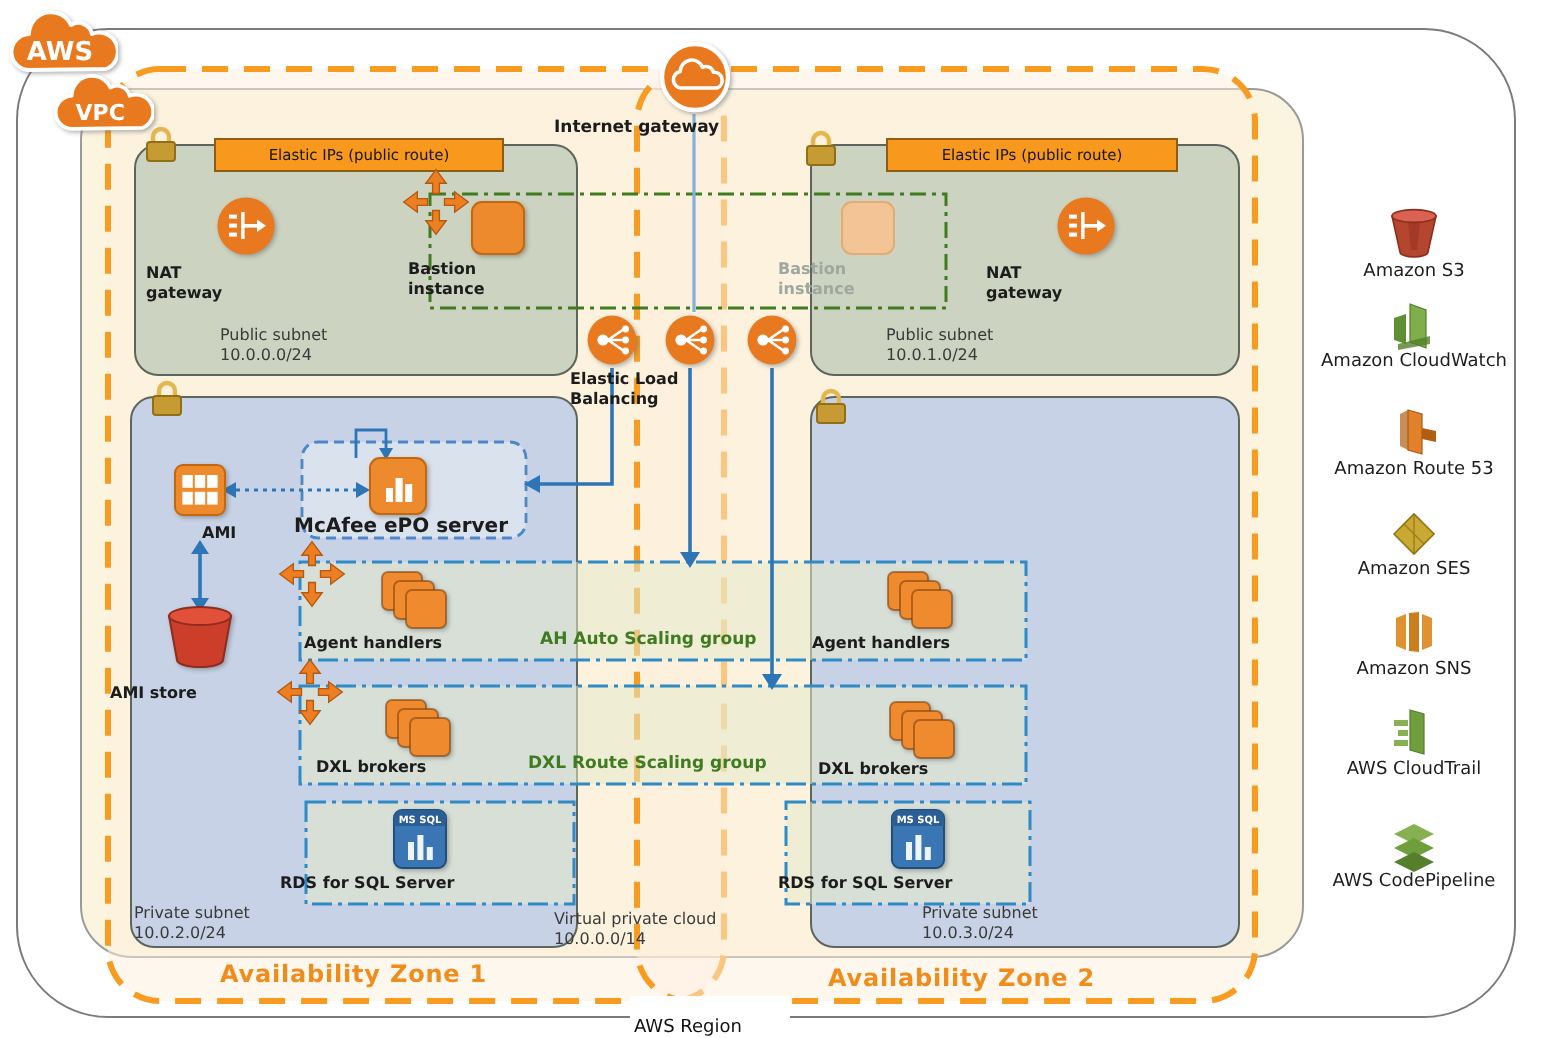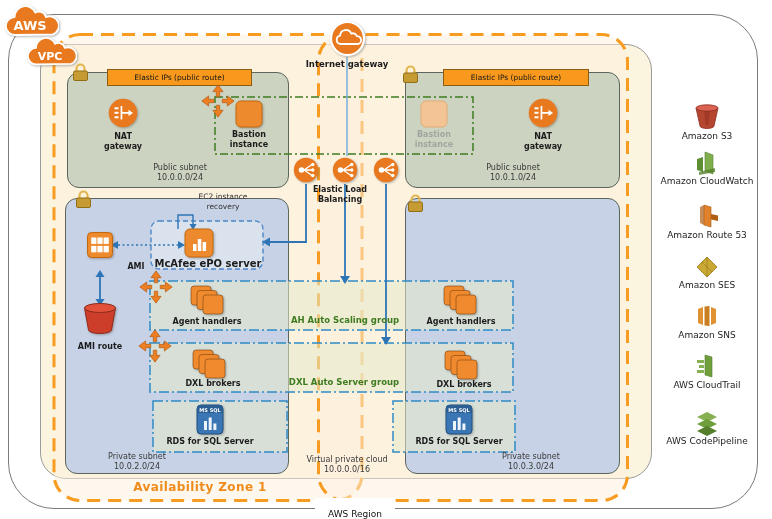--- a/index.html
+++ b/index.html
@@ -10,21 +10,21 @@
   .vpc{left:40px;top:44px;width:610px;height:433px;border:1px solid #9b9b9b;border-radius:26px;background:#FBF4DE;}
   .subnet{border:1px solid #5c665c;border-radius:12px;}
   .pub{background:#CDD3C1;}
   .priv{background:#C7D2E6;}
   .sn-pub-l{left:67px;top:72px;width:220px;height:114px;}
   .sn-pub-r{left:405px;top:72px;width:213px;height:114px;}
   .sn-priv-l{left:65px;top:198px;width:222px;height:274px;}
   .sn-priv-r{left:405px;top:198px;width:213px;height:274px;}
   .eipbar{height:15px;background:#F8991D;border:1px solid #8c5e14;font-size:7.5px;line-height:15px;
           text-align:center;color:#151515;}
-  .lbl{position:absolute;font-size:8px;font-weight:bold;color:#1c1c1c;text-align:center;
+  .lbl{position:absolute;font-size:8px;font-weight:bold;color:#1c1c1c;
        white-space:pre-line;line-height:9.5px;}
   .sub{font-weight:normal;color:#3a3a3a;}
   .green{color:#3E7B21;font-size:8.5px;}
   .az{color:#F08C1C;font-size:12px;letter-spacing:.4px;}
   .grayed{color:#9FA8A0;}
   .small{font-size:7.5px;font-weight:normal;color:#333;}
   .regionlbl{font-size:9px;font-weight:normal;color:#111;background:#fff;padding:12px 2px;}
   .svc{position:absolute;width:160px;text-align:center;font-size:9px;color:#1d1d1d;}
   .icon{position:absolute;}
   .shadow{filter:drop-shadow(1px 1.5px 1px rgba(90,90,90,.45));}
@@ -257,44 +257,43 @@
 instance</div>
   <div class="lbl grayed" style="left:389px;top:130px;width:90px;">Bastion
 instance</div>
 
   <div class="lbl sub" style="left:110px;top:163px;width:140px;">Public subnet
 10.0.0.0/24</div>
   <div class="lbl sub" style="left:443px;top:163px;width:140px;">Public subnet
 10.0.1.0/24</div>
 
   <div class="lbl" style="left:65px;top:262px;width:70px;margin-left:36px;">AMI</div>
-  <div class="lbl" style="left:55px;top:342px;width:90px;">AMI route</div>
+  <div class="lbl" style="left:55px;top:342px;width:90px;">AMI store</div>
   <div class="lbl" style="left:147px;top:259px;width:122px;font-size:10px;">McAfee ePO server</div>
-  <div class="lbl small" style="left:178px;top:192px;width:90px;">EC2 instance
-recovery</div>
 
   <div class="lbl" style="left:152px;top:317px;width:110px;">Agent handlers</div>
   <div class="lbl" style="left:406px;top:317px;width:110px;">Agent handlers</div>
   <div class="lbl green" style="left:270px;top:316px;width:150px;">AH Auto Scaling group</div>
 
   <div class="lbl" style="left:158px;top:379px;width:110px;">DXL brokers</div>
   <div class="lbl" style="left:409px;top:380px;width:110px;">DXL brokers</div>
-  <div class="lbl green" style="left:264px;top:378px;width:160px;">DXL Auto Server group</div>
+  <div class="lbl green" style="left:264px;top:378px;width:160px;">DXL Route Scaling group</div>
 
   <div class="lbl" style="left:140px;top:437px;width:140px;">RDS for SQL Server</div>
   <div class="lbl" style="left:389px;top:437px;width:140px;">RDS for SQL Server</div>
 
   <div class="lbl sub" style="left:67px;top:452px;width:140px;">Private subnet
 10.0.2.0/24</div>
   <div class="lbl sub" style="left:461px;top:452px;width:140px;">Private subnet
 10.0.3.0/24</div>
   <div class="lbl sub" style="left:277px;top:455px;width:140px;">Virtual private cloud
-10.0.0.0/16</div>
+10.0.0.0/14</div>
 
   <div class="lbl az" style="left:110px;top:483px;width:180px;">Availability Zone 1</div>
+  <div class="lbl az" style="left:414px;top:485px;width:180px;">Availability Zone 2</div>
   <div class="lbl regionlbl" style="left:315px;top:498px;width:76px;">AWS Region</div>
 
   <svg class="abs shadow" style="left:3px;top:4px;" width="56" height="36" viewBox="0 0 56 36">
     <path d="M12,31 a9,9 0 0 1 -0.5,-18 a11,11 0 0 1 21,-4.5 a7,7 0 0 1 10.5,4.5 a8.5,8.5 0 0 1 7,17.5 z" fill="#E8791E" stroke="#fff" stroke-width="2" stroke-linejoin="round"></path>
     <text x="27" y="26" font-size="13" font-weight="bold" fill="#fff" text-anchor="middle" font-family="DejaVu Sans,sans-serif">AWS</text>
   </svg>
   <svg class="abs shadow" style="left:25px;top:36px;" width="52" height="33" viewBox="0 0 56 36">
     <path d="M12,31 a9,9 0 0 1 -0.5,-18 a11,11 0 0 1 21,-4.5 a7,7 0 0 1 10.5,4.5 a8.5,8.5 0 0 1 7,17.5 z" fill="#E8791E" stroke="#fff" stroke-width="2" stroke-linejoin="round"></path>
     <text x="27" y="26" font-size="12" font-weight="bold" fill="#fff" text-anchor="middle" font-family="DejaVu Sans,sans-serif">VPC</text>
   </svg>

